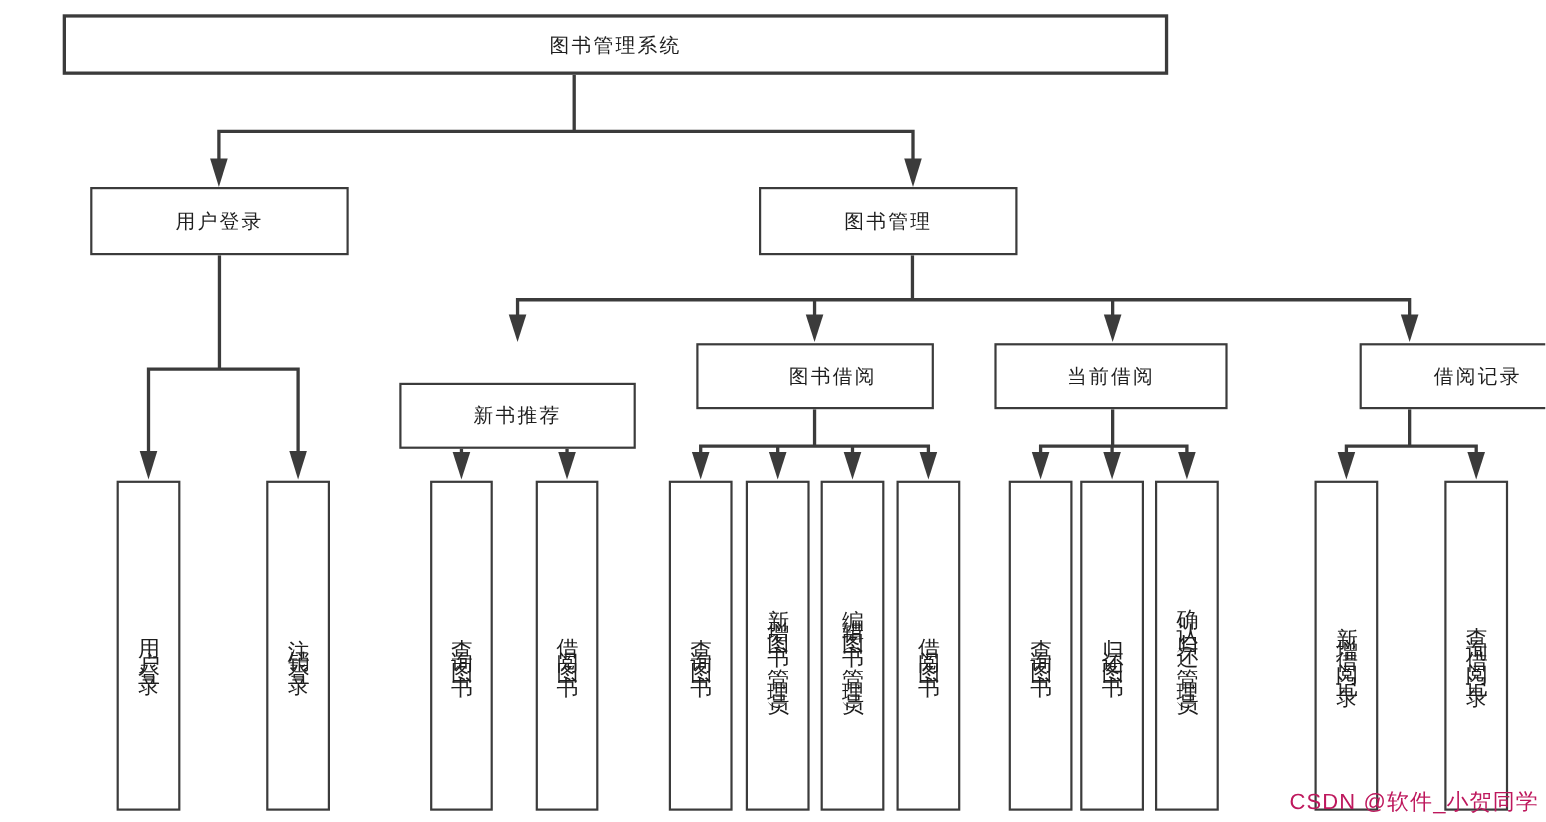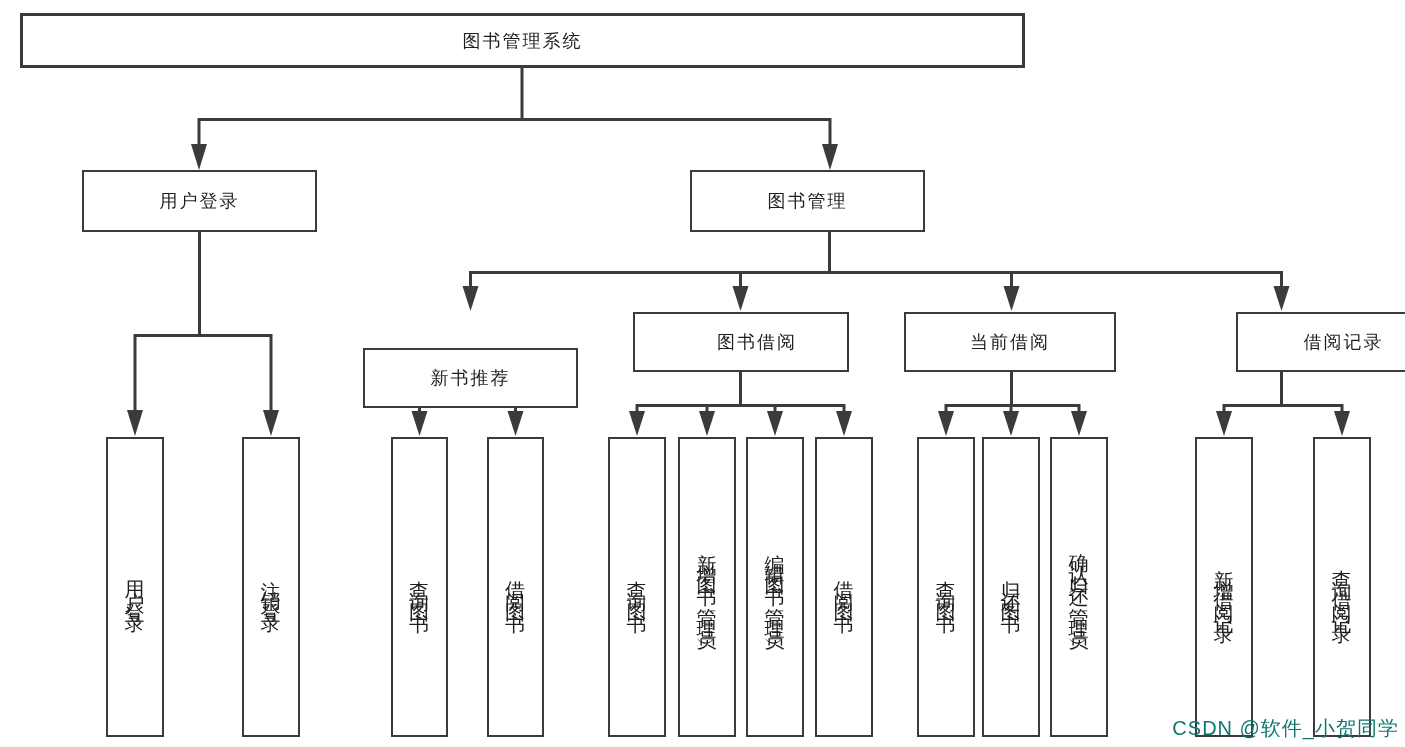--- a/index.html
+++ b/index.html
@@ -17,21 +17,21 @@
     position: absolute;
     background: #ffffff;
     border: 2px solid #3b3b3b;
     display: flex;
     align-items: center;
     justify-content: center;
     font-size: 18px;
     letter-spacing: 2px;
     white-space: nowrap;
   }
-  .hbox.root { border-width: 3px; }
+  .hbox.root { border-width: 3px; margin-left: 37px; }
   .vbox {
     position: absolute;
     width: 58px;
     height: 300px;
     background: #ffffff;
     border: 2px solid #3b3b3b;
     display: flex;
     align-items: center;
     justify-content: center;
   }
@@ -45,21 +45,21 @@
   }
   .wires { position: absolute; left: 0; top: 0; }
   .wires path { stroke: #3b3b3b; stroke-width: 3; fill: none; }
   .wires polygon { fill: #3b3b3b; }
   .watermark {
     position: absolute;
     right: 6px;
     bottom: 5px;
     font-size: 20px;
     letter-spacing: 1px;
-    color: #0f766e;
+    color: #be185d;
     white-space: nowrap;
   }
 </style>
 </head>
 <body>
 
 <div class="canvas">
 
   <svg class="wires" width="1405" height="747">
 

